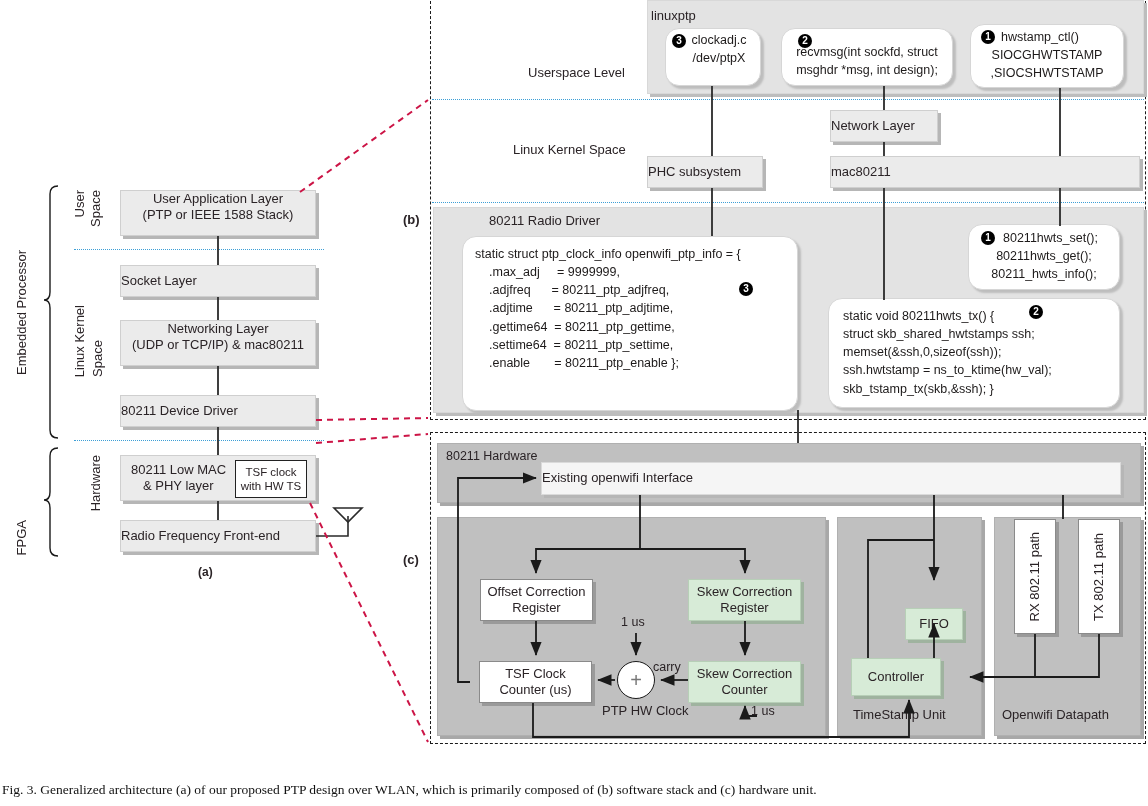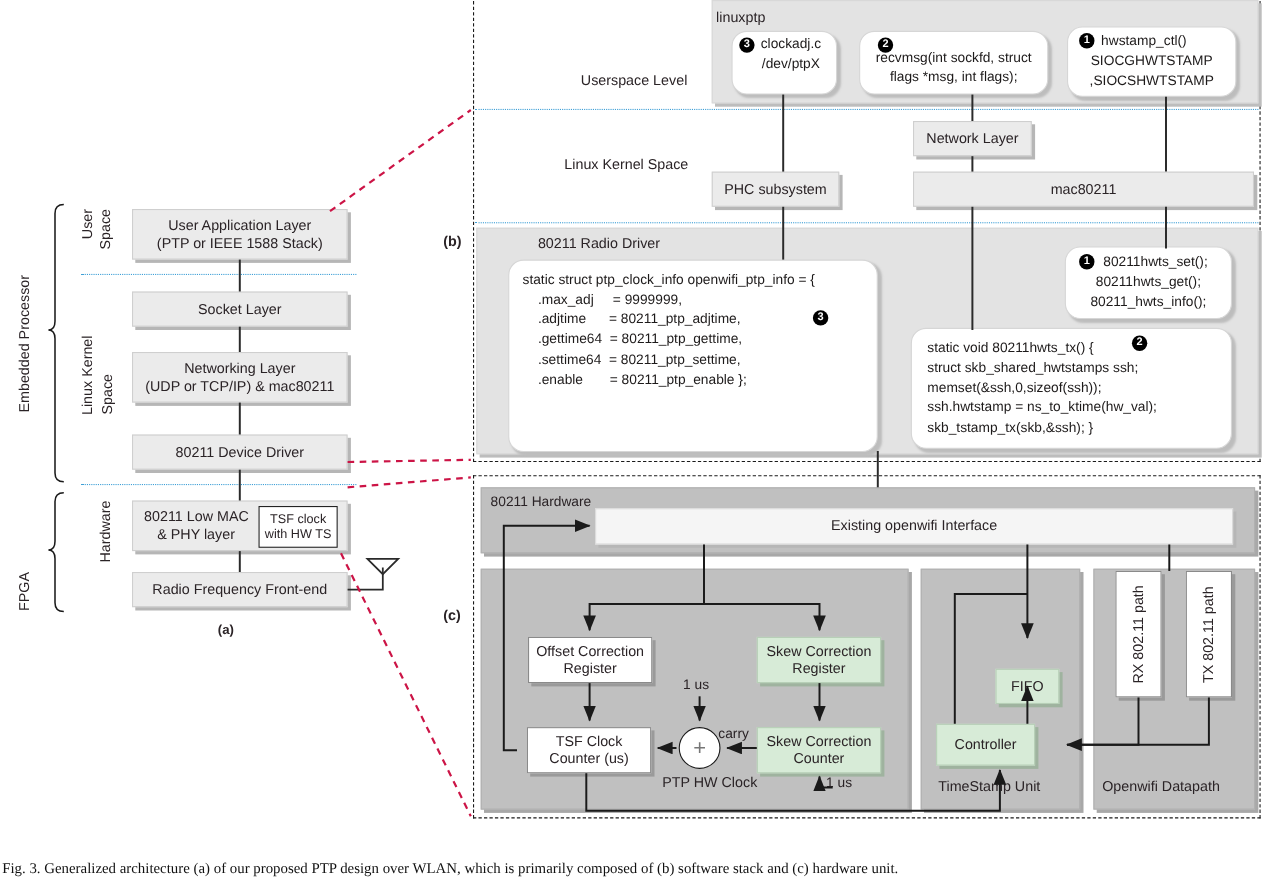--- a/index.html
+++ b/index.html
@@ -9,21 +9,21 @@
     font-family:"Liberation Sans", sans-serif;
     color:#241f1f;
   }
   .abs { position:absolute; }
 
   
   .gbox {
     background:#ebebeb;
     border:1px solid #cfcfcf;
     box-shadow:3px 3px 0 0 #b6b6b6;
-    display:flex; align-items:center; justify-content:center;
+    display:flex; align-items:center; justify-content:flex-start;
     text-align:center; line-height:1.25;
     font-size:13px; color:#2a2326;
   }
   .wbox {
     background:#fff;
     border:1px solid #8a8a8a;
     box-shadow:3px 3px 0 0 #9a9a9a;
     display:flex; align-items:center; justify-content:center;
     text-align:center; line-height:1.25;
     font-size:13px; color:#2a2326;
@@ -148,21 +148,21 @@
   </div>
   <div style="margin-top:-2px; padding-left:12px;">clockadj.c</div>
   <div style="padding-left:12px;">/dev/ptpX</div>
 </div>
 
 <div class="abs roundwhite" style="left:781px; top:28px; width:172px; height:58px; padding:3px 6px; text-align:center;">
   <div style="text-align:left; height:0;">
     <span class="bullet" style="position:relative; top:-1px; left:10px;">2</span>
   </div>
   <div style="margin-top:11px;">recvmsg(int sockfd, struct</div>
-  <div>flags *msg, int flags);</div>
+  <div>msghdr *msg, int design);</div>
 </div>
 
 <div class="abs roundwhite" style="left:970px; top:24px; width:154px; height:64px; padding:3px 6px; text-align:center;">
   <div style="text-align:left; height:0;">
     <span class="bullet" style="position:relative; top:-1px; left:4px;">1</span>
   </div>
   <div style="margin-top:0px; padding-left:24px; text-align:left;">hwstamp_ctl()</div>
   <div>SIOCGHWTSTAMP</div>
   <div>,SIOCSHWTSTAMP</div>
 </div>
@@ -178,20 +178,21 @@
 </div>
 
 <div class="bluedot" style="left:432px; top:202px; width:712px;"></div>
 
 <div class="abs lightgraypanel" style="left:433px; top:207px; width:711px; height:206px;"></div>
 <div class="abs lbl" style="left:489px; top:213px;">80211 Radio Driver</div>
 
 <div class="abs roundwhite" style="left:462px; top:236px; width:336px; height:175px; padding:8px 12px;">
   <div class="codeline">static struct ptp_clock_info openwifi_ptp_info = {</div>
   <div class="codeline" style="padding-left:14px;">.max_adj     = 9999999,</div>
+  <div class="codeline" style="padding-left:14px;">.adjfreq      = 80211_ptp_adjfreq,</div>
   <div class="codeline" style="padding-left:14px;">.adjtime      = 80211_ptp_adjtime,</div>
   <div class="codeline" style="padding-left:14px;">.gettime64  = 80211_ptp_gettime,</div>
   <div class="codeline" style="padding-left:14px;">.settime64  = 80211_ptp_settime,</div>
   <div class="codeline" style="padding-left:14px;">.enable       = 80211_ptp_enable };</div>
   <span class="bullet" style="position:absolute; left:276px; top:45px;">3</span>
 </div>
 
 <div class="abs roundwhite" style="left:968px; top:224px; width:152px; height:66px; padding:4px 8px; text-align:center;">
   <div style="text-align:left; height:0;">
     <span class="bullet" style="position:relative; top:-1px; left:4px;">1</span>

